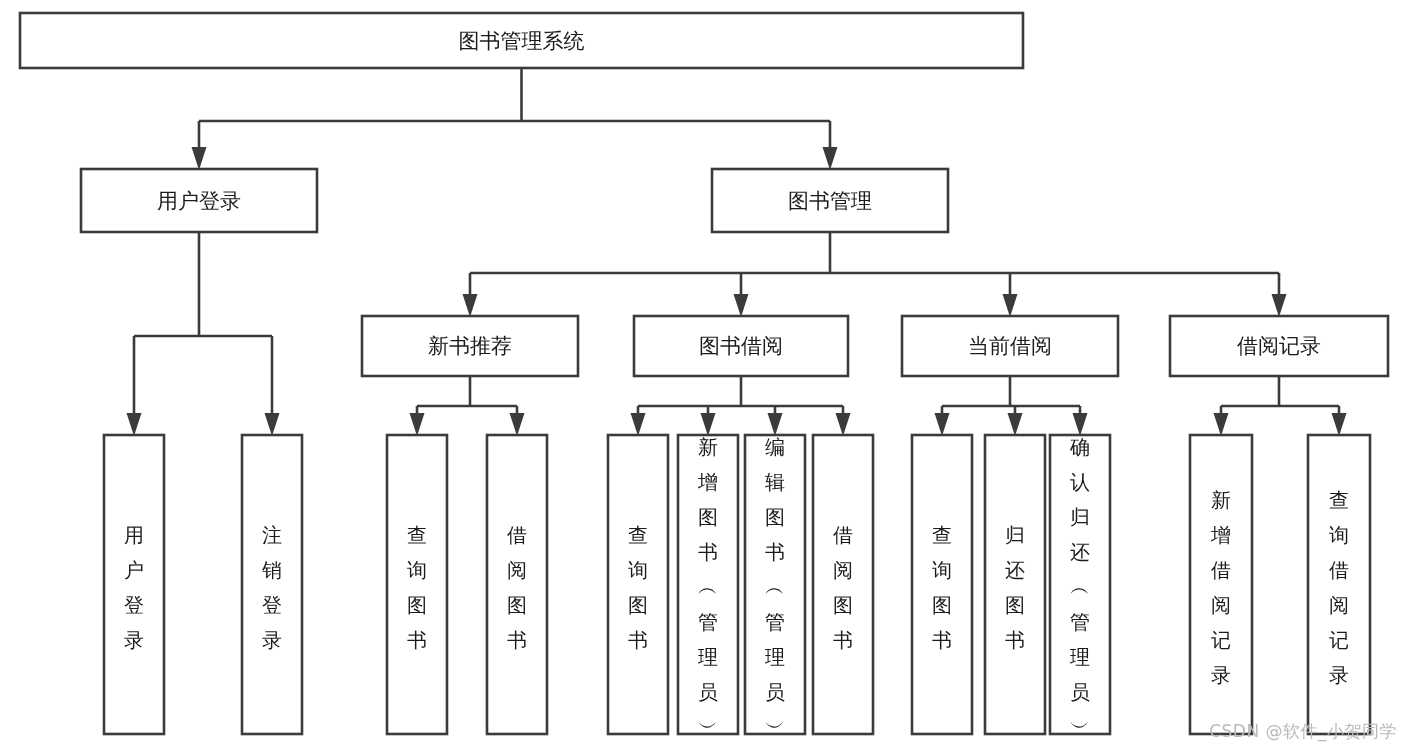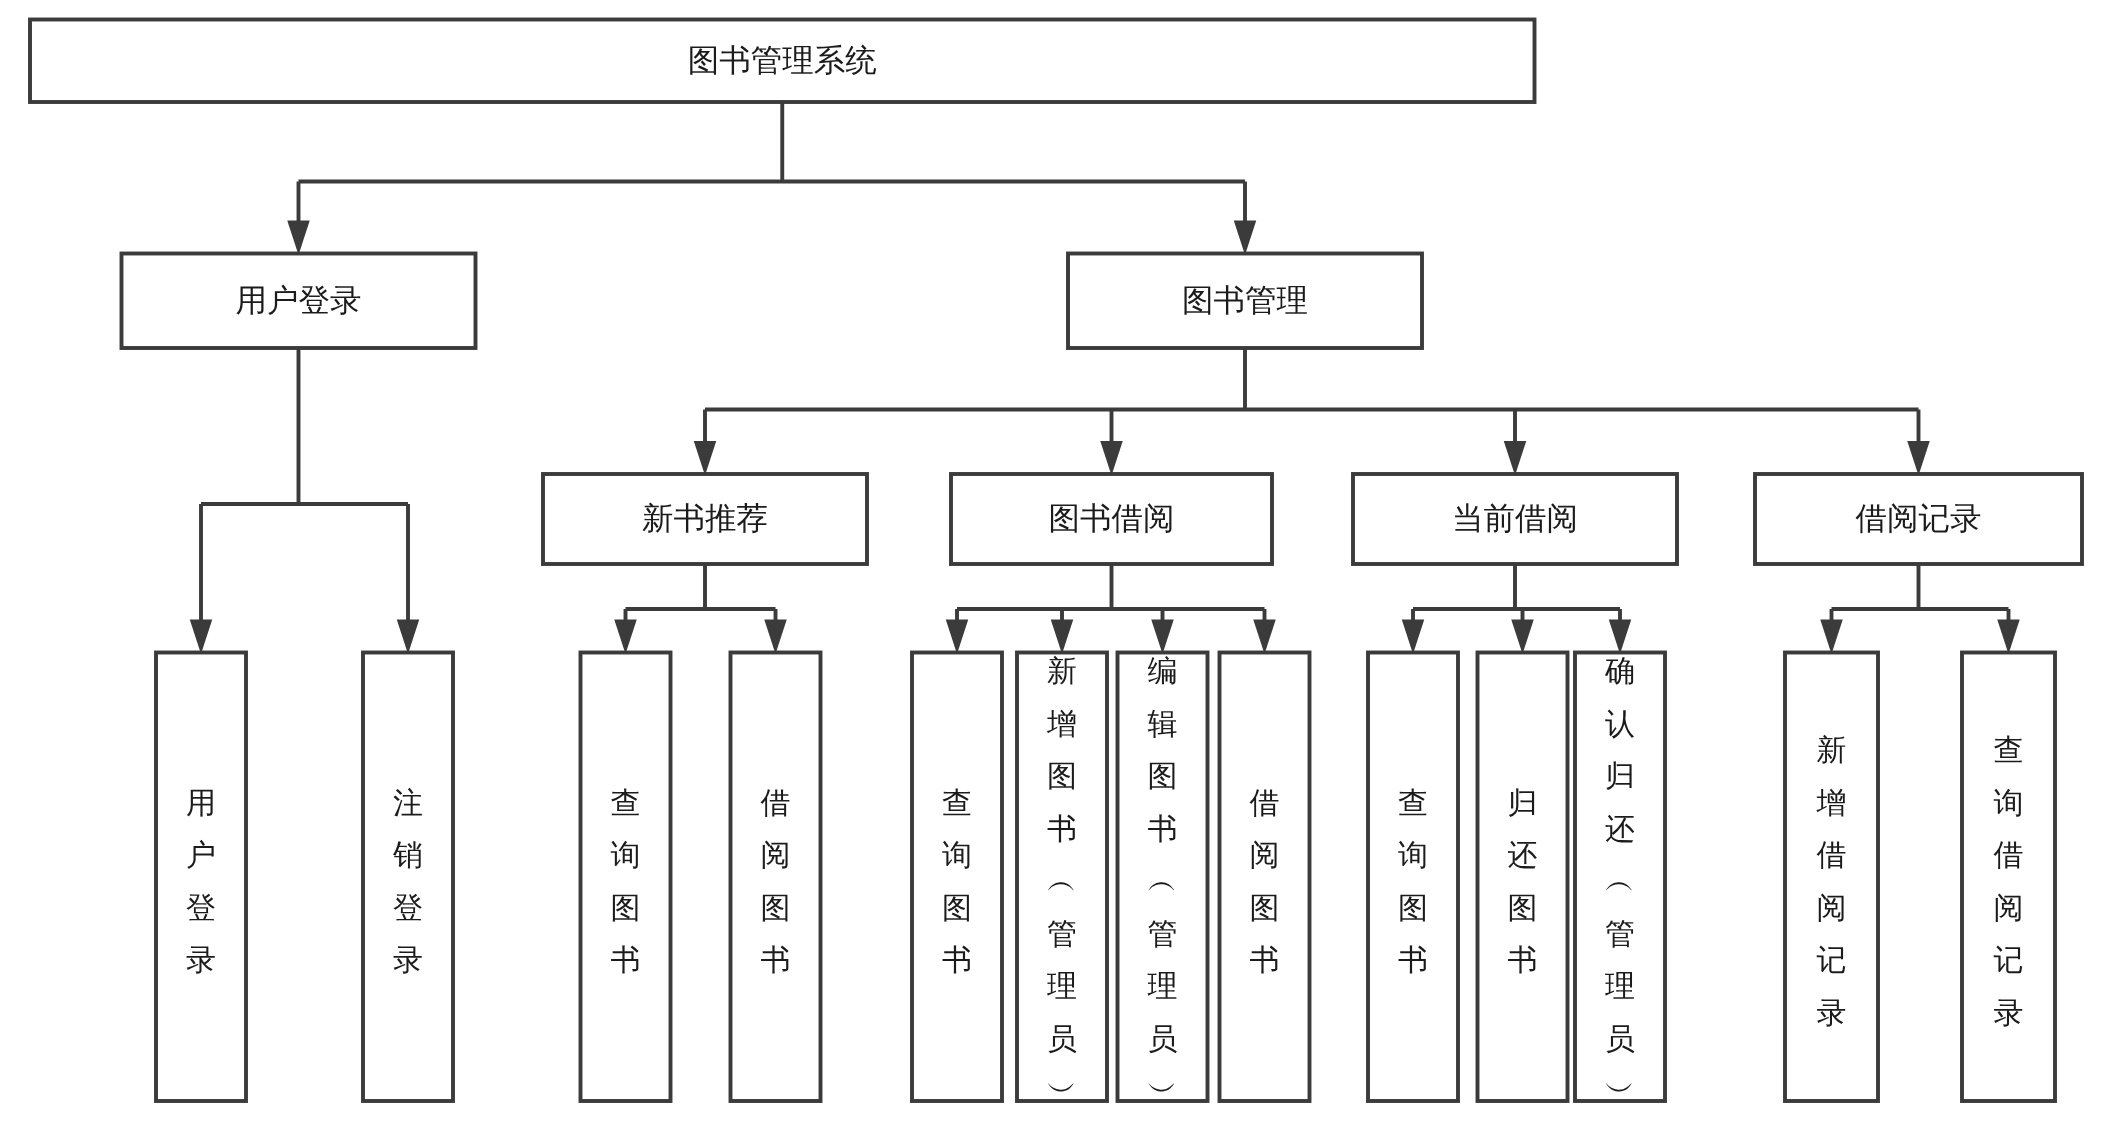--- a/index.html
+++ b/index.html
@@ -219,13 +219,14 @@
         <g>
           <rect class="node-box" x="1190" y="435" width="62" height="299"></rect>
           <text class="node-label-v" x="1221" y="506.8"><tspan x="1221" dy="0">新</tspan><tspan x="1221" dy="35">增</tspan><tspan x="1221" dy="35">借</tspan><tspan x="1221" dy="35">阅</tspan><tspan x="1221" dy="35">记</tspan><tspan x="1221" dy="35">录</tspan></text>
         </g>
         <g>
           <rect class="node-box" x="1308" y="435" width="62" height="299"></rect>
           <text class="node-label-v" x="1339" y="506.8"><tspan x="1339" dy="0">查</tspan><tspan x="1339" dy="35">询</tspan><tspan x="1339" dy="35">借</tspan><tspan x="1339" dy="35">阅</tspan><tspan x="1339" dy="35">记</tspan><tspan x="1339" dy="35">录</tspan></text>
         </g>
       </g>
     </svg>
+  <div class="watermark">CSDN @软件_小贺同学</div>
 </div>
 
 </body></html>

